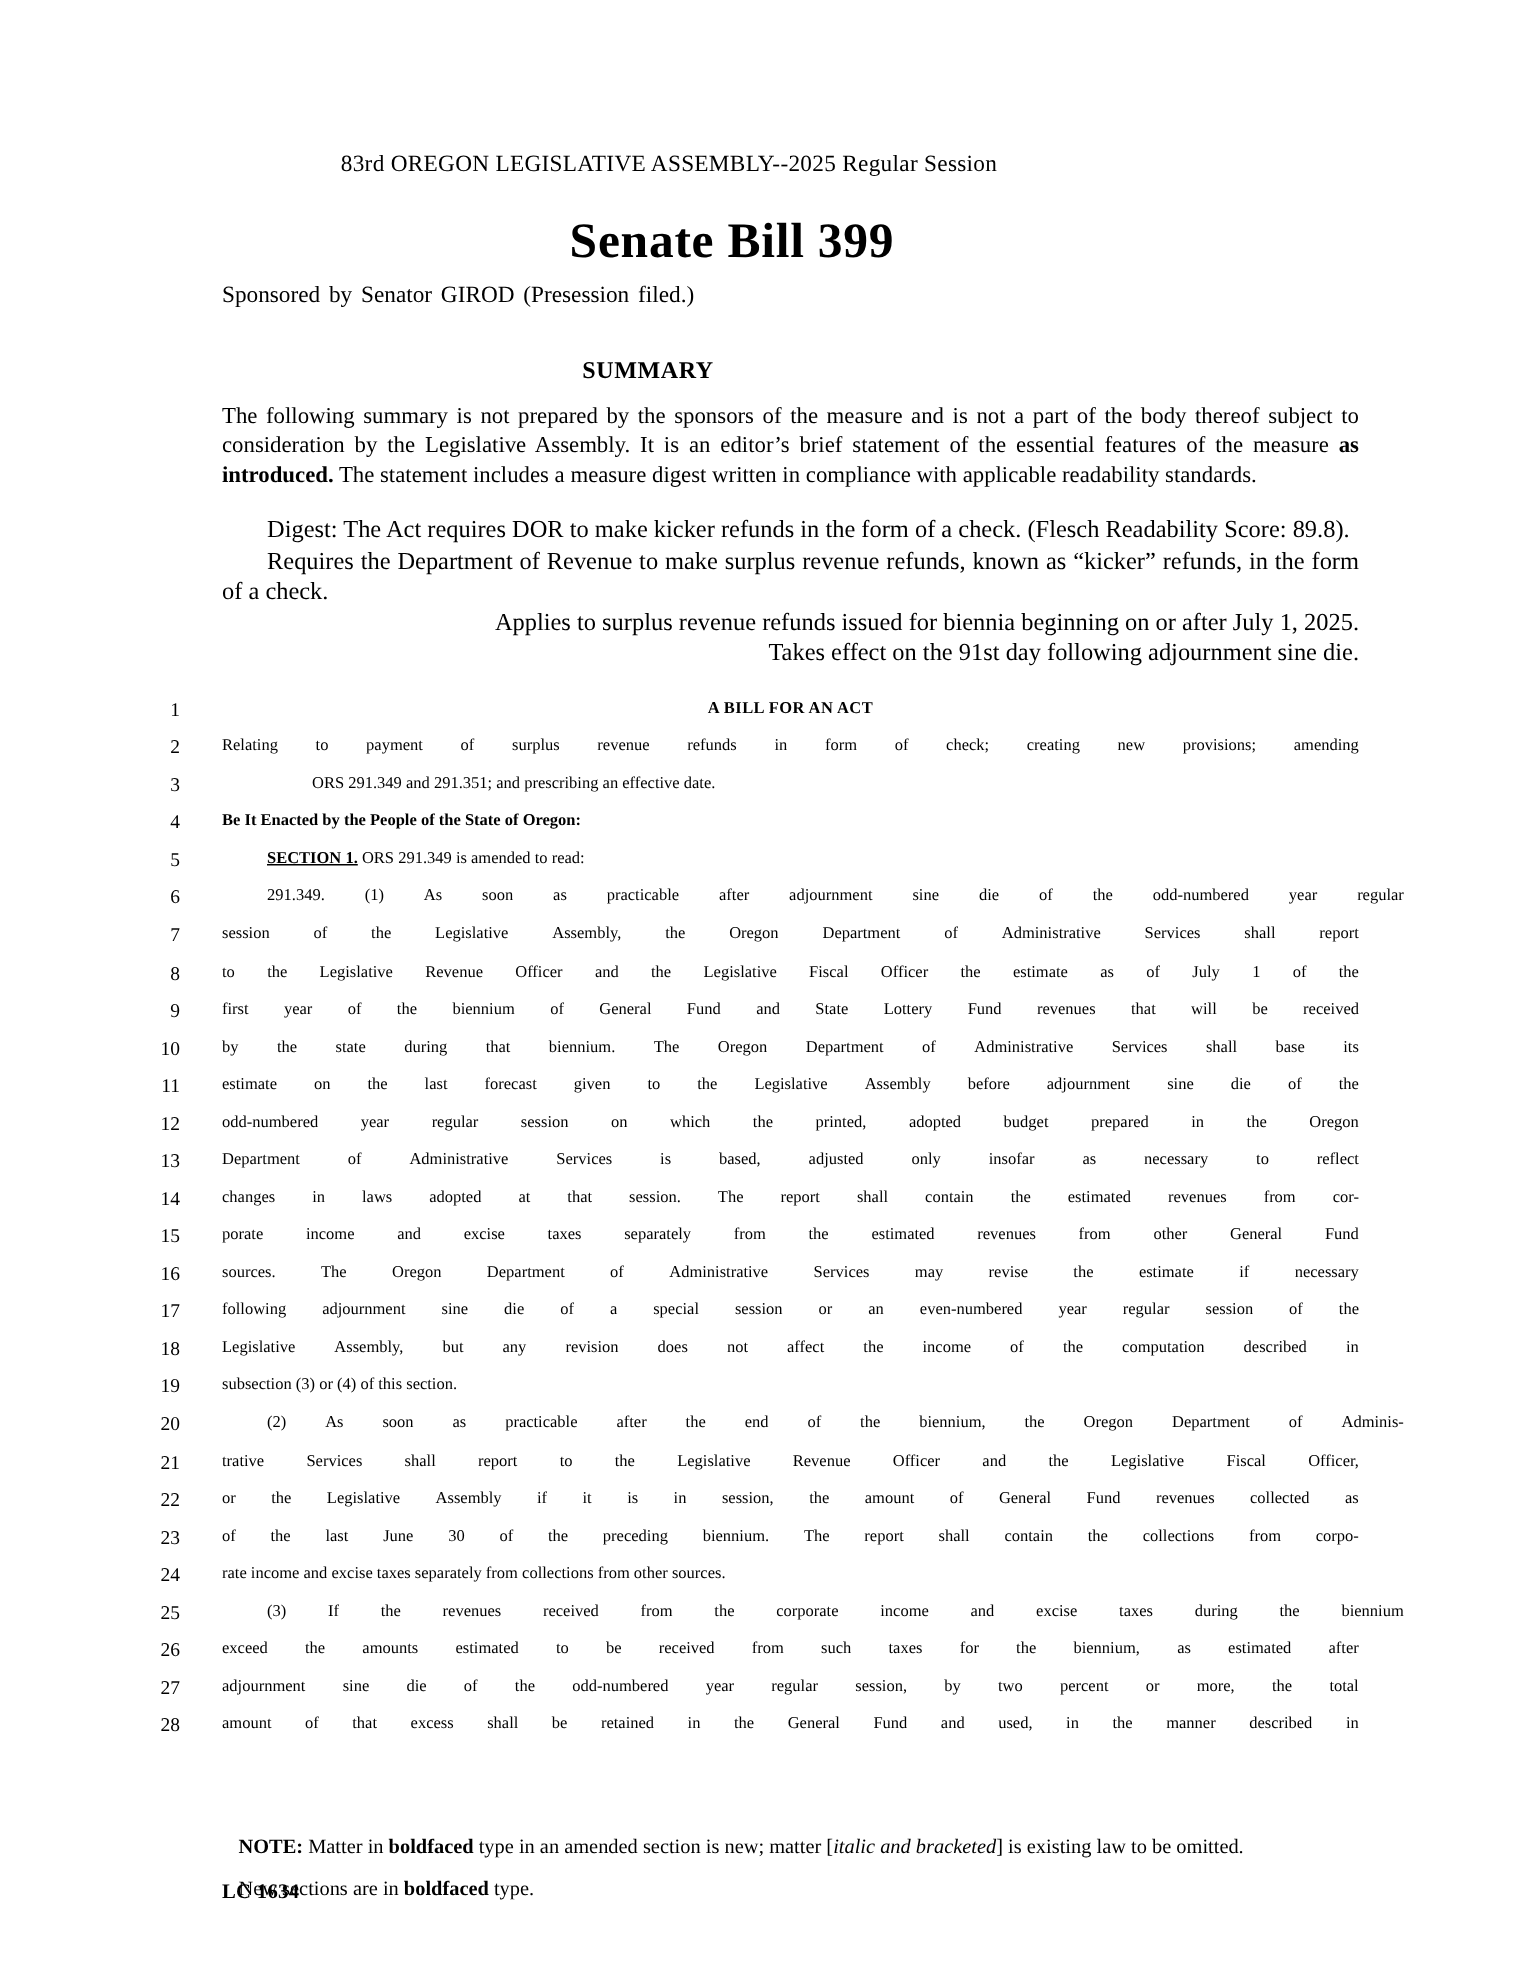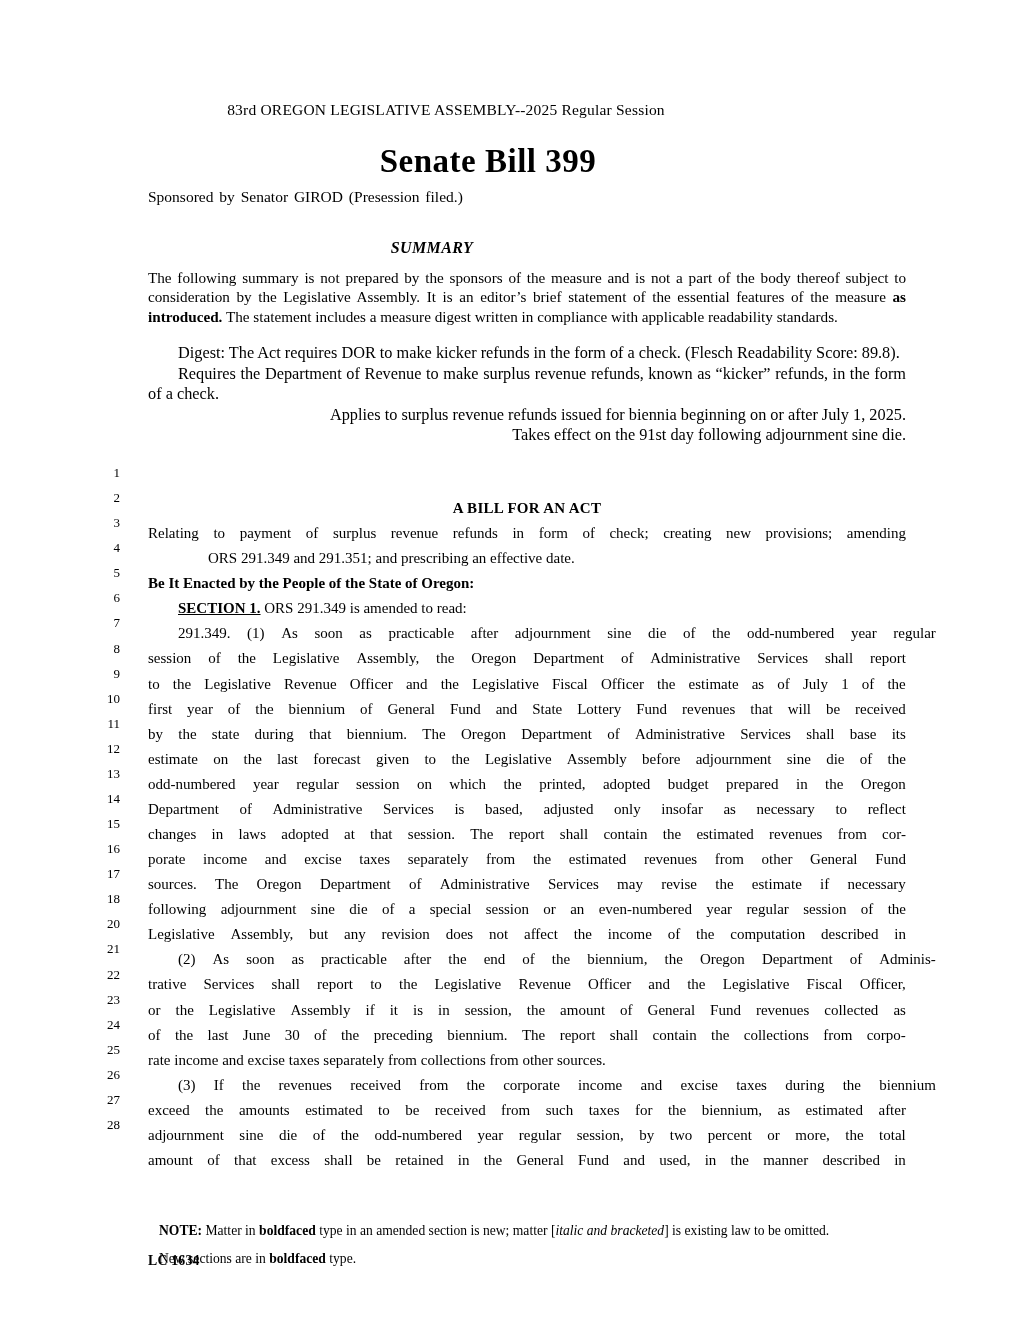--- a/index.html
+++ b/index.html
@@ -54,21 +54,20 @@
   
   .summary-head {
     position: absolute;
     top: 239px;
     left: 0;
     width: 864px;
     text-align: center;
     font-size: 16px;
     font-weight: bold;
     letter-spacing: 0.4px;
-    font-style: italic;
   }
   .summary-body {
     position: absolute;
     top: 268px;
     left: 148px;
     width: 758px;
     font-size: 15.2px;
     line-height: 19.3px;
     text-align: justify;
     text-justify: inter-word;
@@ -113,24 +112,23 @@
     width: 28px;
     text-align: right;
     font-size: 13px;
     line-height: 25.08px;
     font-family: "Liberation Serif", "DejaVu Serif", serif;
   }
   .line-text {
     position: absolute;
     left: 148px;
     width: 758px;
-    font-size: 15px;
+    font-size: 11px;
     line-height: 25.08px;
     white-space: nowrap;
-    margin-top: 36px;
   }
   .line-text.justified {
     display: flex;
     justify-content: space-between;
     white-space: normal;
   }
   .line-text.justified > span {
     white-space: pre;
   }
   .line-text.centered {
@@ -480,20 +478,24 @@
           <span>the</span>
           <span>income</span>
           <span>of</span>
           <span>the</span>
           <span>computation</span>
           <span>described</span>
           <span>in</span>
         </div>
       </div>
       <div class="bill-line">
+        <div class="line-no">19</div>
+        <div class="line-text">subsection (3) or (4) of this section.</div>
+      </div>
+      <div class="bill-line">
         <div class="line-no">20</div>
         <div class="line-text justified" style="padding-left: 30px;">
           <span>(2)</span>
           <span>As</span>
           <span>soon</span>
           <span>as</span>
           <span>practicable</span>
           <span>after</span>
           <span>the</span>
           <span>end</span>

